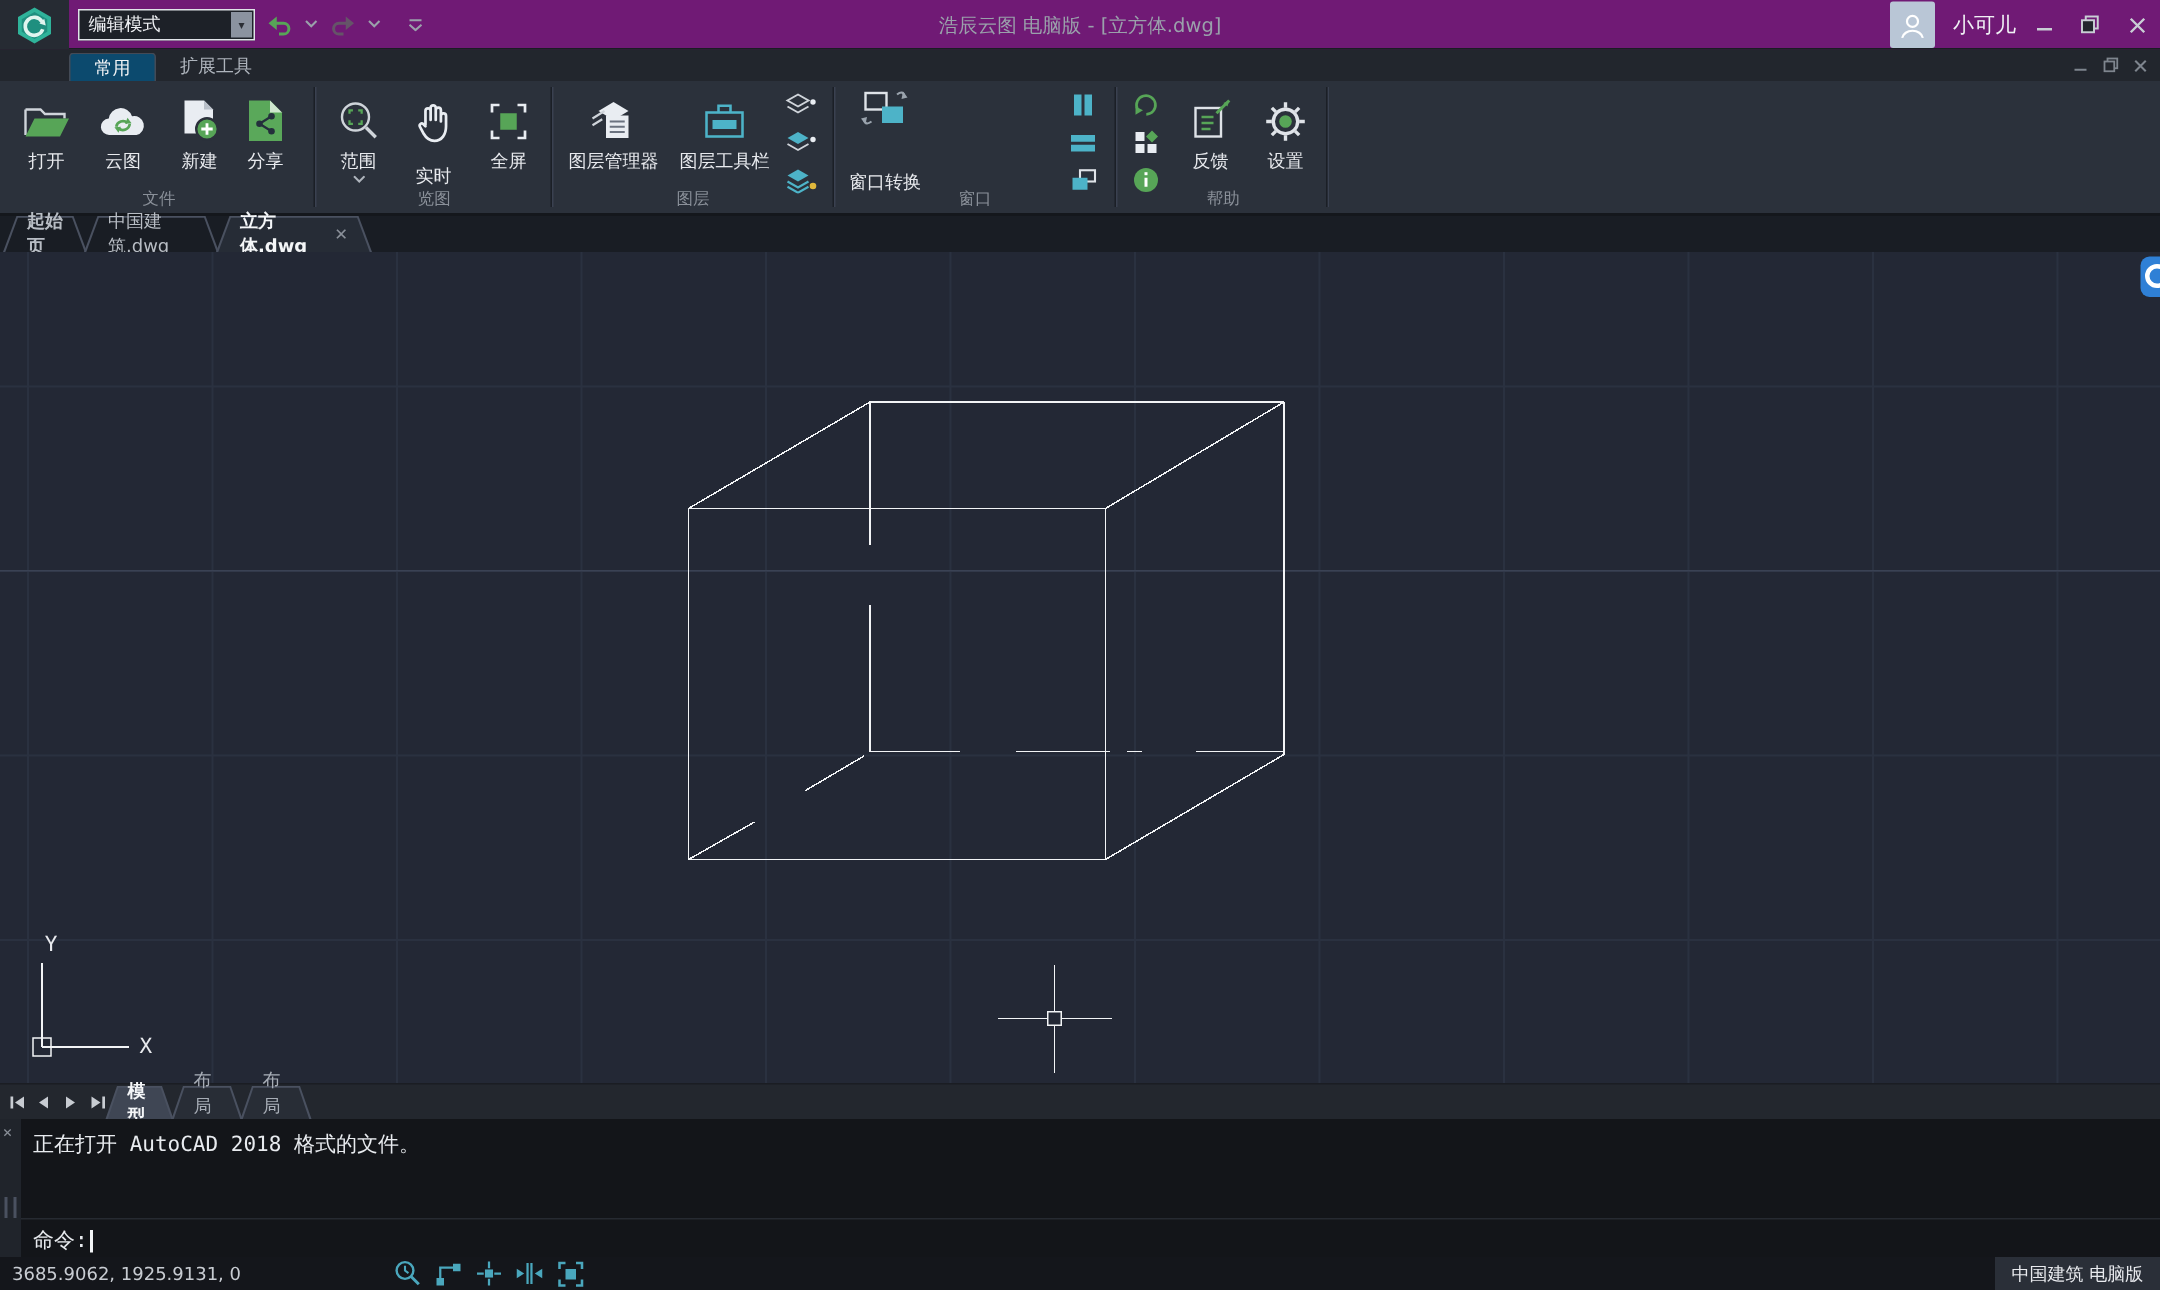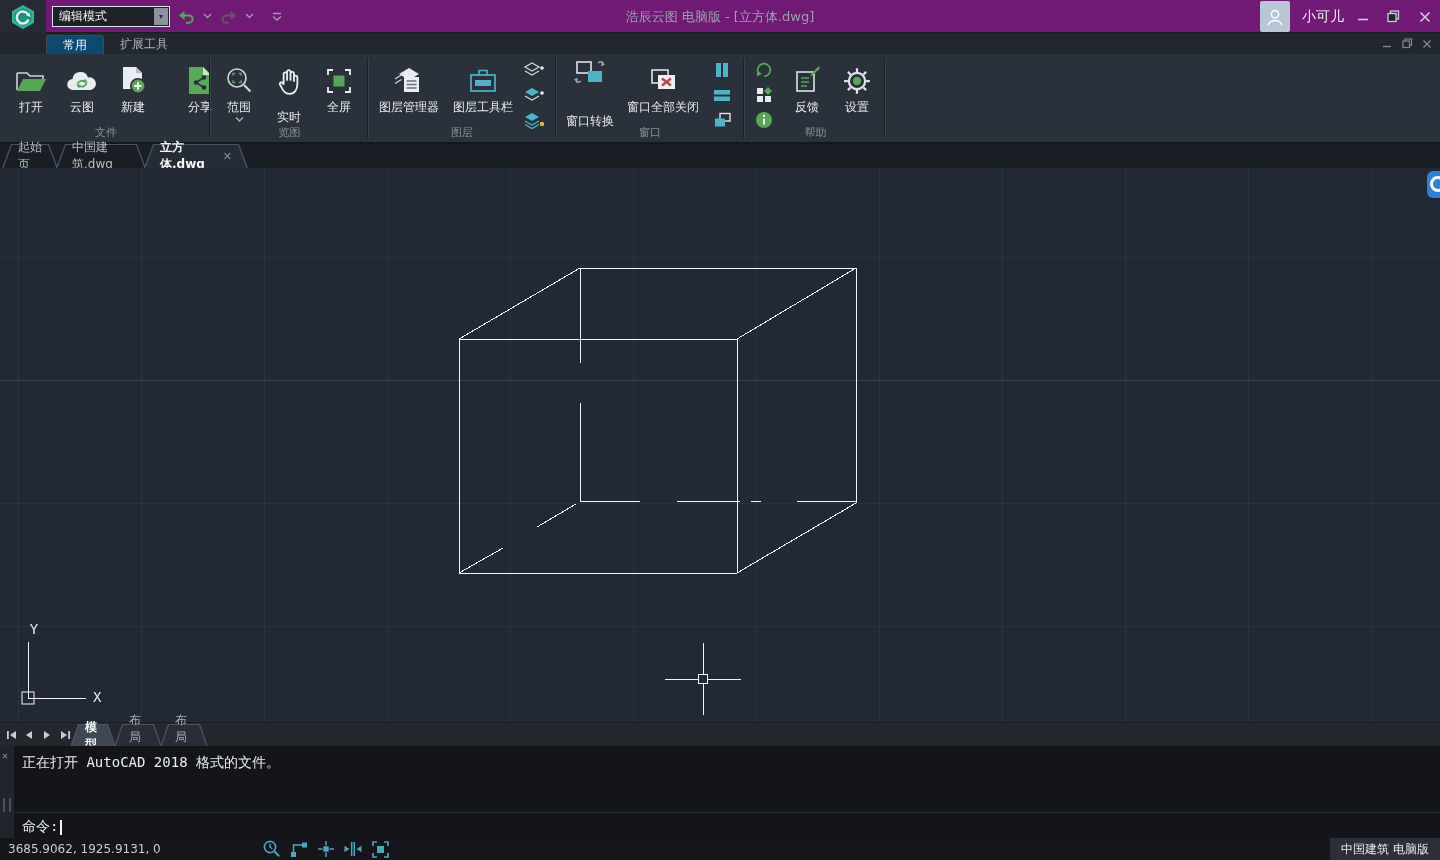--- a/index.html
+++ b/index.html
@@ -237,21 +237,21 @@
         <span class="ico">
           <svg width="30" height="31" viewBox="0 0 30 31">
               <path d="M5 2 h13 l6 6 v16 h-19z" fill="#e9edf2"></path>
               <path d="M18 2 l6 6 h-6z" fill="#b9c0c9"></path>
               <circle cx="20" cy="21" r="7.2" fill="#57a557" stroke="#2b313b" stroke-width="1.6"></circle>
               <path d="M20 17.2 v7.6 M16.2 21 h7.6" stroke="#ffffff" stroke-width="1.9"></path>
             </svg>
         </span>
         <span class="lbl">新建</span>
       </div>
-      <div class="rbtn" style="left:172px;width:48px;align-items:center;">
+      <div class="rbtn" style="left:149px;width:48px;align-items:center;">
         <span class="ico">
           <svg width="26" height="31" viewBox="0 0 26 31">
               <path d="M2 2 h14 l8 8 v19 h-22z" fill="#5aa85a"></path>
               <path d="M16 2 l8 8 h-8z" fill="#cfe7cf"></path>
               <path d="M17 12.5 L9 17.5 L17 22.5" stroke="#24303c" stroke-width="1.5" fill="none"></path>
               <circle cx="17" cy="12.5" r="2.2" fill="#24303c"></circle>
               <circle cx="9" cy="17.5" r="2.2" fill="#24303c"></circle>
               <circle cx="17" cy="22.5" r="2.2" fill="#24303c"></circle>
             </svg>
         </span>
@@ -354,30 +354,20 @@
               <rect x="5" y="4" width="14" height="11" stroke="#dfe3e8" stroke-width="1.6" fill="none"></rect>
               <rect x="16" y="13" width="14" height="11" fill="#4db3c8"></rect>
               <path d="M26 5 q4-3 5 1" stroke="#9aa3ad" stroke-width="1.4" fill="none"></path>
               <polygon points="30,3 33,7 29,8" fill="#9aa3ad"></polygon>
               <path d="M9 23 q-4 3-5-1" stroke="#9aa3ad" stroke-width="1.4" fill="none"></path>
               <polygon points="5,25 2,21 6,20" fill="#9aa3ad"></polygon>
             </svg>
         </span>
         <span class="lbl">窗口转换</span>
       </div>
-      <div class="rbtn" style="left:62px;width:84px;">
-        <span class="ico">
-          <svg width="36" height="29" viewBox="0 0 36 29">
-              <rect x="7" y="3" width="16" height="13" stroke="#dfe3e8" stroke-width="1.6" fill="none"></rect>
-              <rect x="13" y="8" width="17" height="14" fill="#eef1f4"></rect>
-              <path d="M17 11.5 l9 7 M26 11.5 l-9 7" stroke="#c94040" stroke-width="2.4"></path>
-            </svg>
-        </span>
-        <span class="lbl">窗口全部关闭</span>
-      </div>
       <div class="mini-col" style="left:150px;">
         <span class="mini">
           <svg width="18" height="16" viewBox="0 0 18 16">
               <rect x="3" y="1" width="5" height="14" fill="#4db3c8"></rect>
               <rect x="10" y="1" width="5" height="14" fill="#4db3c8"></rect>
             </svg>
         </span>
         <span class="mini">
           <svg width="18" height="14" viewBox="0 0 18 14">
               <rect x="1" y="2" width="16" height="4.5" fill="#4db3c8"></rect>
@@ -442,21 +432,21 @@
         </span>
         <span class="lbl">设置</span>
       </div>
       <div class="glabel">帮助</div>
     </div>
     <div class="vsep" style="left:884px;"></div>
   </div>
   <div class="ribbon-edge"></div>
 
   <div class="doctabs">
-    <div class="dtab" style="left:2px;width:56px;">
+    <div class="dtab" style="left:2px;width:56px;font-weight:bold;">
       <div class="shape"></div>
         <div class="fill"></div>
       <div class="cap">
           <span>起始页</span>
         </div>
     </div>
     <div class="dtab" style="left:56px;width:90px;">
       <div class="shape"></div>
         <div class="fill"></div>
       <div class="cap">

